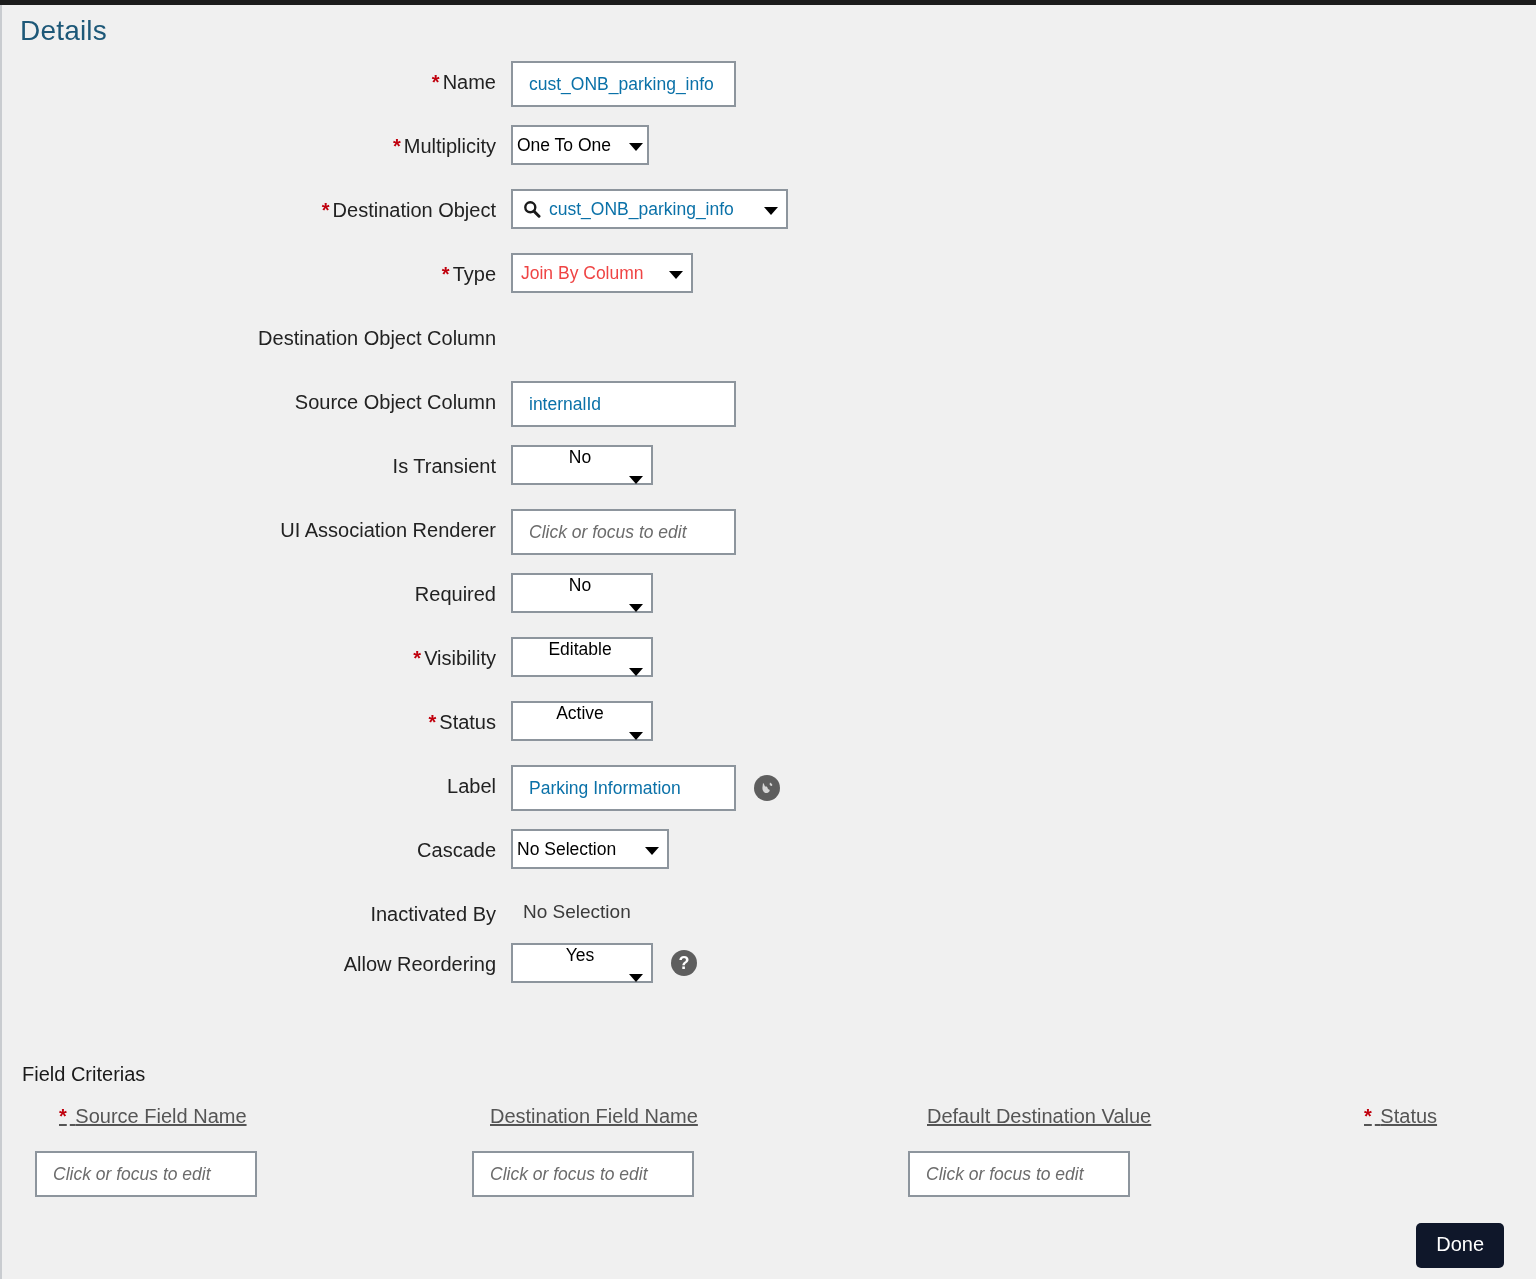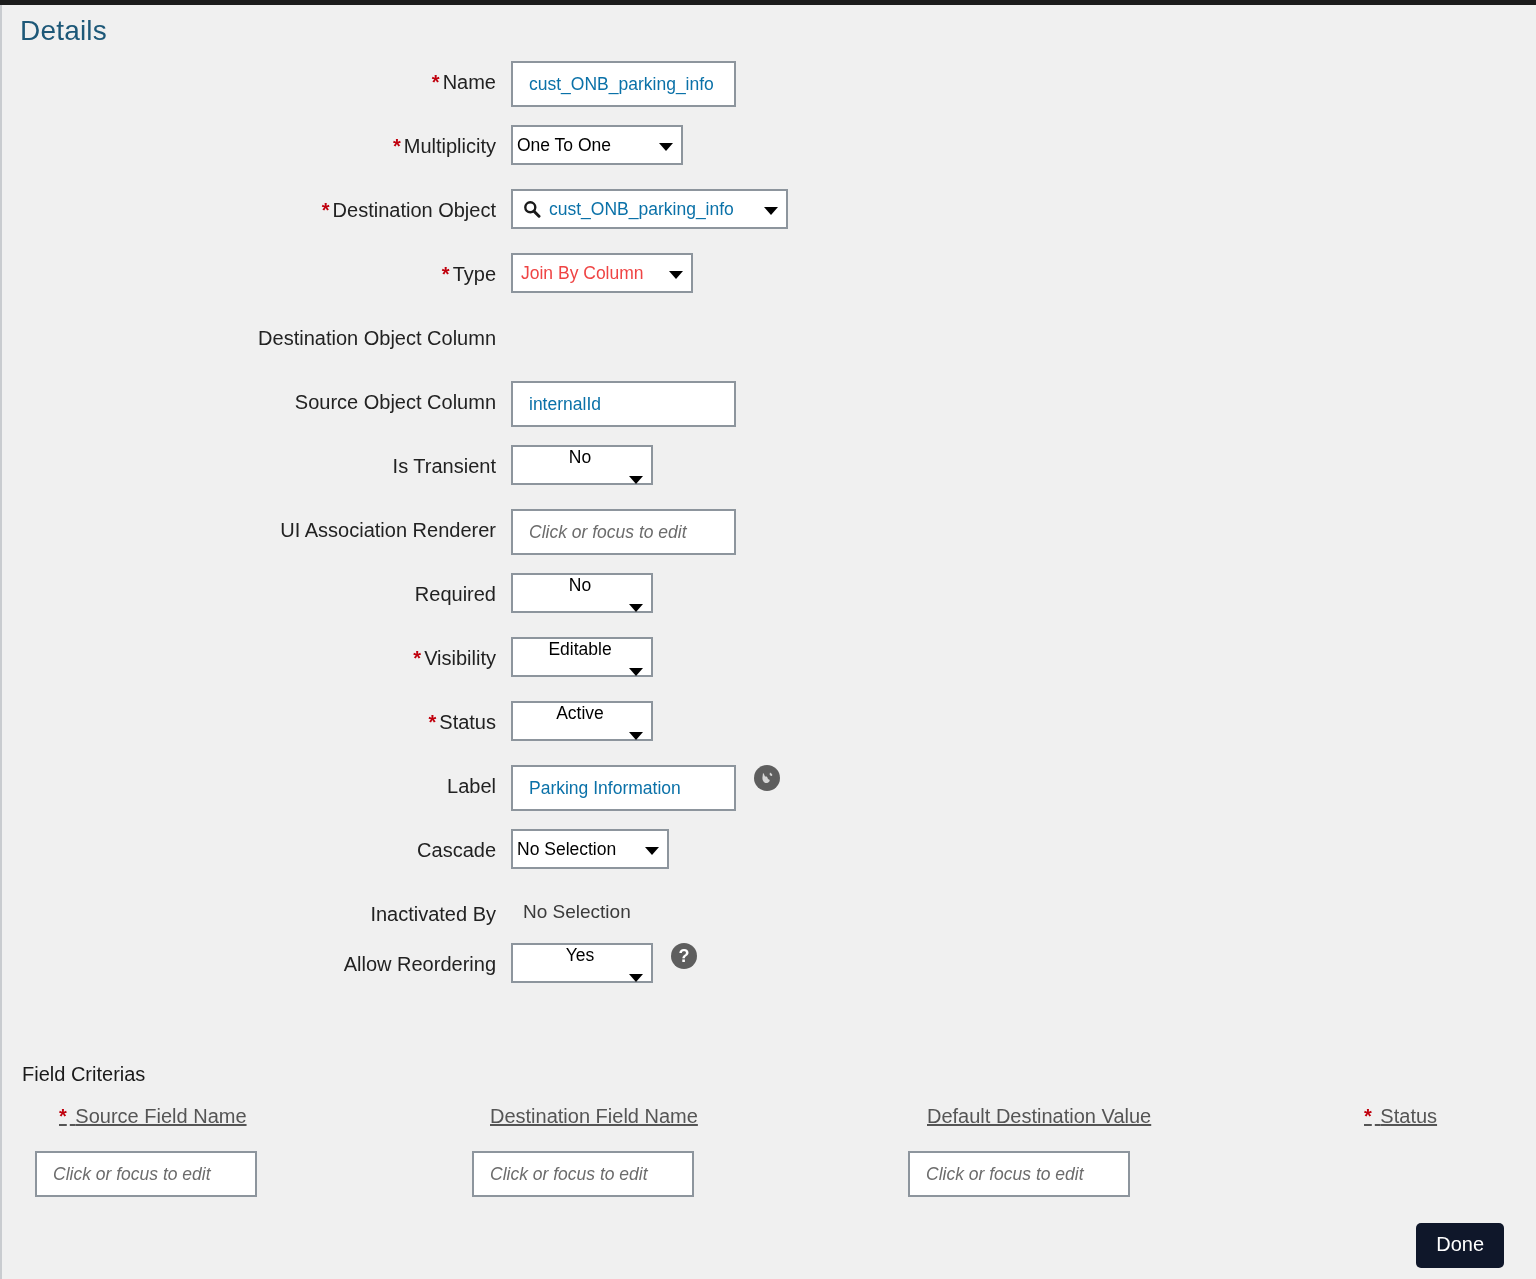--- a/index.html
+++ b/index.html
@@ -66,21 +66,21 @@
     white-space: nowrap;
   }
   .req {
     color: #c0000d;
     font-weight: bold;
     margin-right: 3px;
   }
   .ctrl {
     margin-left: 15px;
     display: flex;
-    align-items: flex-start;
+    align-items: center;
   }
 
   
   .tbox {
     background: #ffffff;
     border: 2px solid #8d959d;
     height: 46px;
     box-sizing: border-box;
     display: flex;
     align-items: center;
@@ -115,21 +115,21 @@
   .caret-glyph {
     display: inline-block;
     width: 0; height: 0;
     border-left: 7px solid transparent;
     border-right: 7px solid transparent;
     border-top: 8px solid #000;
   }
   .sel.blue .txt { color: #ef4444; }
 
   
-  .sel.w-multiplicity { width: 172px; }
+  .sel.w-multiplicity { width: 138px; }
   .sel.w-dest { width: 277px; padding-left: 10px; }
   .sel.w-type { width: 182px; padding-left: 8px; }
   .sel.w-small { width: 142px; flex-direction: column; }
   .sel.w-cascade { width: 158px; }
 
   .search-icon {
     margin-right: 8px;
     display: inline-flex;
     align-items: center;
   }

